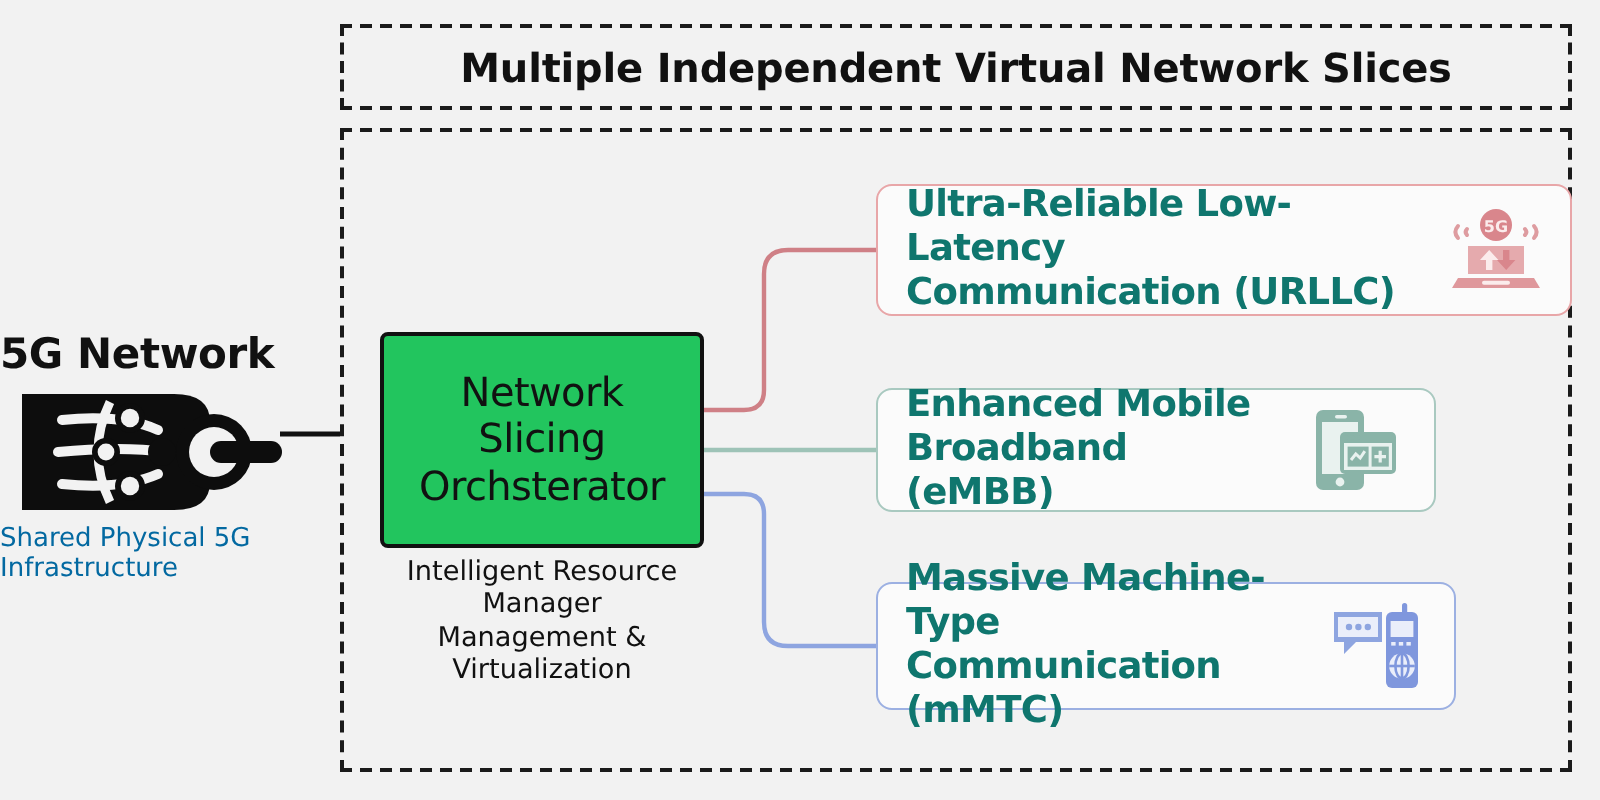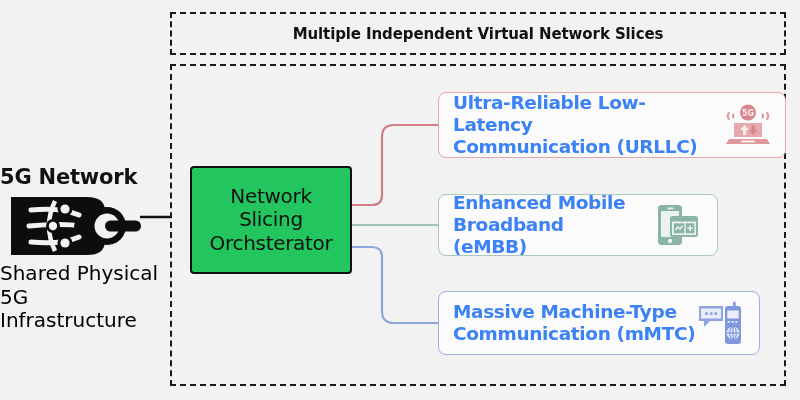--- a/index.html
+++ b/index.html
@@ -40,23 +40,23 @@
   }
   #source-icon-wrap {
     margin-top: 5px;
     height: 66px;
     display: flex;
     align-items: center;
     justify-content: center;
   }
   #source-caption {
     margin-top: 3px;
-    font-size: 20px;
+    font-size: 13px;
     line-height: 1.18;
-    color: #000000;
+    color: #0369a1;
   }
 
   
   #feed-arrow {
     position: absolute;
     left: 140px;
     top: 205px;
   }
 
   
@@ -69,21 +69,21 @@
   #slices-header-box {
     left: 170px;
     top: 12px;
     width: 616px;
     height: 43px;
     display: flex;
     align-items: center;
     justify-content: center;
   }
   #slices-header-title {
-    font-size: 15px;
+    font-size: 20px;
     font-weight: bold;
     letter-spacing: -0.1px;
     color: #111111;
   }
   #slices-body-box {
     left: 170px;
     top: 64px;
     width: 616px;
     height: 322px;
   }
@@ -142,21 +142,21 @@
     display: flex;
     align-items: center;
     padding: 0 10px 0 14px;
   }
   .slice-label {
     flex: 1 1 auto;
     font-size: 18.5px;
     font-weight: bold;
     line-height: 1.2;
     letter-spacing: -0.35px;
-    color: #3b82f6;
+    color: #0f766e;
     white-space: pre-line;
   }
   .slice-icon {
     flex: 0 0 auto;
     width: 52px;
     height: 52px;
     display: flex;
     align-items: center;
   }
 
@@ -170,21 +170,21 @@
   #slice-embb {
     left: 438px;
     top: 194px;
     width: 280px;
     height: 62px;
     border: 1.8px solid #a9c9c0;
   }
   #slice-mmtc {
     left: 438px;
     top: 291px;
-    width: 322px;
+    width: 290px;
     height: 64px;
     border: 1.8px solid #9cb0e2;
   }
 </style>
 </head>
 <body>
 
 <div id="stage">
 
   <div id="source-group">
@@ -245,20 +245,24 @@
 
     <path d="M352 247 H372 Q382 247 382 257 V311 Q382 323 394 323 H438" fill="none" stroke="#8ea5e0" stroke-width="2.2"></path>
   </svg>
 
   <div id="orchestrator-group">
     <div id="orchestrator-box">
       <span id="orchestrator-label">Network
 Slicing
 Orchsterator</span>
     </div>
+    <div id="orchestrator-caption">Intelligent Resource
+Manager
+Management &amp;
+Virtualization</div>
   </div>
 
   <div id="slice-urllc" class="slice-card">
     <span class="slice-label">Ultra-Reliable Low-Latency
 Communication (URLLC)</span>
     <span class="slice-icon">
       <svg width="50" height="46" viewBox="0 0 50 46" aria-hidden="true">
         <g fill="#de9ca0">
 
           <path d="M6 11 q-2.6 3 0 6" fill="none" stroke="#de9ca0" stroke-width="2" stroke-linecap="round"></path>

